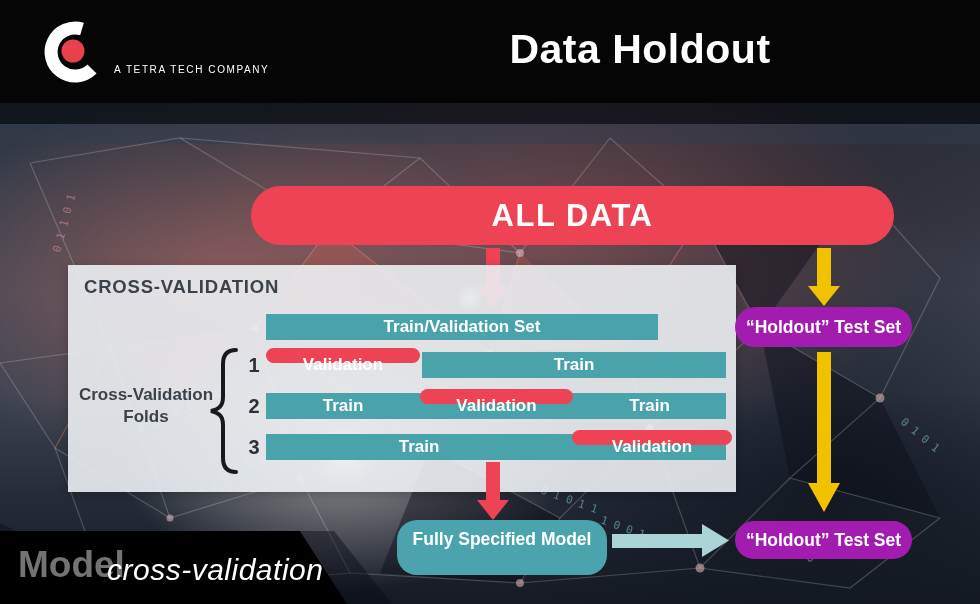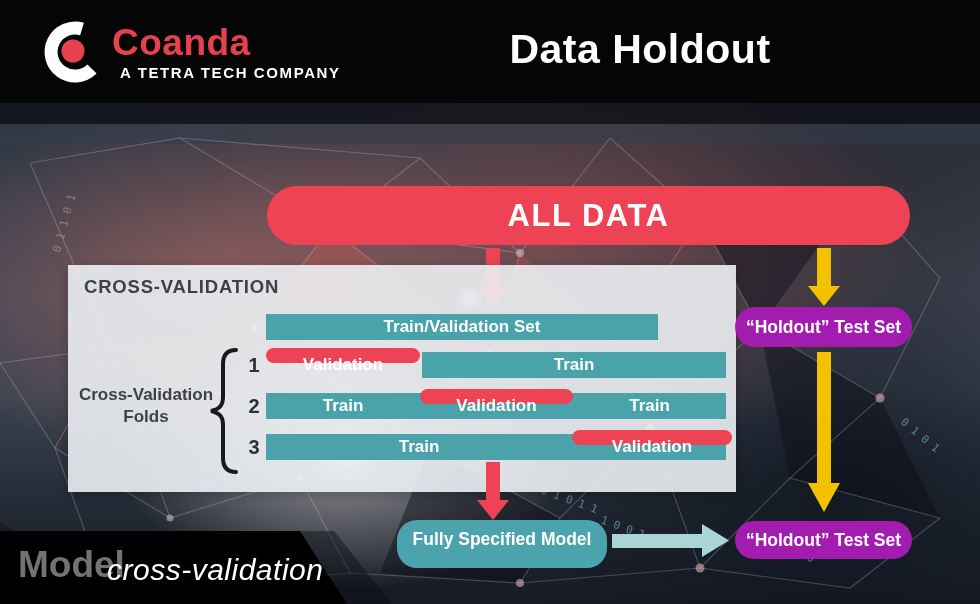--- a/index.html
+++ b/index.html
@@ -16,27 +16,27 @@
         radial-gradient(ellipse 520px 280px at 82% 18%, rgba(38,32,40,0.6), rgba(38,32,40,0) 75%),
         linear-gradient(180deg,#2c3440 0%,#414855 38%,#3c4451 58%,#262d38 78%,#151a23 100%);}
   .band1{position:absolute;left:0;top:103px;width:980px;height:21px;background:rgba(8,11,17,0.72);}
   .band2{position:absolute;left:0;top:124px;width:980px;height:20px;background:rgba(52,62,78,0.45);}
   .mesh{position:absolute;left:0;top:103px;width:980px;height:501px;}
 
   
   .header{position:absolute;left:0;top:0;width:980px;height:103px;background:#050505;}
   .logo{position:absolute;left:40px;top:12px;}
   .brand{position:absolute;left:112px;top:22px;font-size:37px;font-weight:bold;color:#e8414e;letter-spacing:0.5px;}
-  .tagline{position:absolute;left:114px;top:64px;font-size:15px;font-weight:bold;color:#ffffff;letter-spacing:1.6px;margin-left:6px;}
+  .tagline{position:absolute;left:114px;top:64px;font-size:10px;font-weight:normal;color:#ffffff;letter-spacing:1.6px;}
   .ds-title{position:absolute;left:340px;top:26px;width:600px;text-align:center;
             font-size:41px;font-weight:bold;color:#ffffff;letter-spacing:0.5px;}
 
   
   .pill{position:absolute;color:#fff;font-weight:bold;text-align:center;}
-  .all-data{left:267px;top:186px;width:643px;height:59px;border-radius:30px;background:#ee4354;
+  .all-data{left:251px;top:186px;width:643px;height:59px;border-radius:30px;background:#ee4354;
             font-size:31px;line-height:59px;letter-spacing:1.5px;}
 
   .cv-box{position:absolute;left:68px;top:265px;width:668px;height:227px;
           background:rgba(236,240,243,0.90);box-shadow:0 3px 10px rgba(0,0,0,0.25);}
   .cv-title{position:absolute;left:84px;top:276px;font-size:18.5px;font-weight:bold;color:#3b4249;letter-spacing:0.8px;}
 
   .bar{position:absolute;background:#4aa3ab;color:#fff;font-weight:bold;font-size:17px;}
   .bar span{position:absolute;top:0;line-height:26px;text-align:center;}
   .bar-tvs{left:266px;top:314px;width:392px;height:26px;line-height:26px;text-align:center;}
   .bar-r1{left:422px;top:352px;width:304px;height:26px;line-height:26px;text-align:center;}
@@ -49,21 +49,21 @@
   .vp3{left:572px;top:430px;width:160px;}
 
   .fold-num{position:absolute;width:20px;text-align:center;font-size:20px;font-weight:bold;color:#2b3138;line-height:26px;}
   .folds-label{position:absolute;left:78px;top:384px;width:136px;text-align:center;
                font-size:17px;font-weight:bold;color:#3b4249;line-height:22px;}
   .brace{position:absolute;left:206px;top:347px;}
 
   .holdout{background:#a21caf;border-radius:20px;font-size:17.5px;}
   .ho1{left:735px;top:307px;width:177px;height:40px;line-height:40px;}
   .ho2{left:735px;top:521px;width:177px;height:38px;line-height:38px;}
-  .fsm{left:397px;top:520px;width:210px;height:48px;line-height:39px;border-radius:20px;
+  .fsm{left:397px;top:520px;width:210px;height:55px;line-height:39px;border-radius:20px;
        background:#4ba4ad;font-size:17.5px;}
 
   .arr{position:absolute;}
 
   
   .wedge{position:absolute;left:0;top:528px;}
   .footer-title{position:absolute;left:18px;top:544px;font-size:37px;font-weight:bold;color:#737373;}
   .footer-sub{position:absolute;left:107px;top:553px;font-size:30px;font-style:italic;color:#fff;letter-spacing:0.5px;}
 </style>
 </head>
@@ -205,17 +205,16 @@
     <polygon points="0,3 300,3 347,76 0,76" fill="#000000"></polygon>
   </svg>
   <div class="footer-title">Model</div>
   <div class="footer-sub">cross-validation</div>
 
   <div class="header"></div>
   <svg class="logo" width="76" height="78" viewBox="0 0 76 78">
     <path d="M42 17 A 24 24 0 1 0 52 57" stroke="#ffffff" stroke-width="13" fill="none"></path>
     <circle cx="33" cy="39" r="11.5" fill="#e8414e"></circle>
   </svg>
-  <div class="brand">Coanda</div>
   <div class="tagline">A TETRA TECH COMPANY</div>
   <div class="ds-title">Data Holdout</div>
 
 </div>
 
 </body></html>

